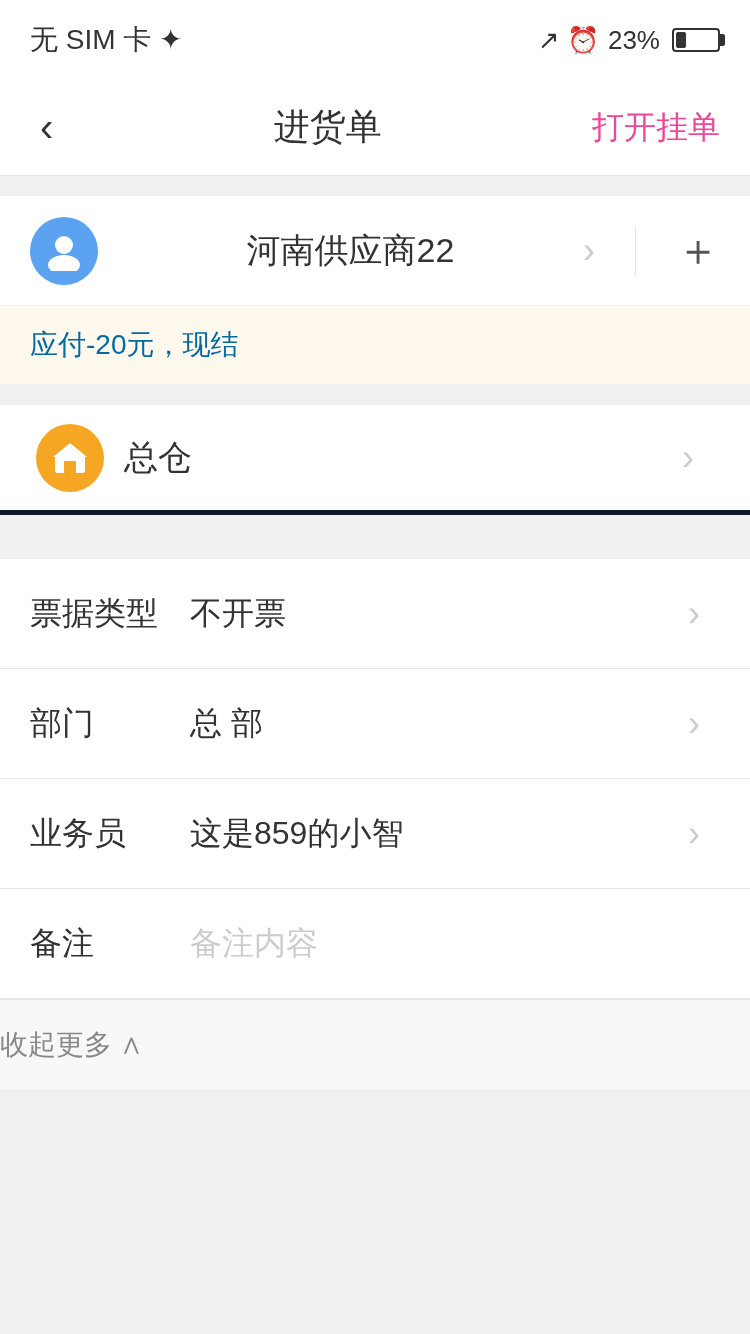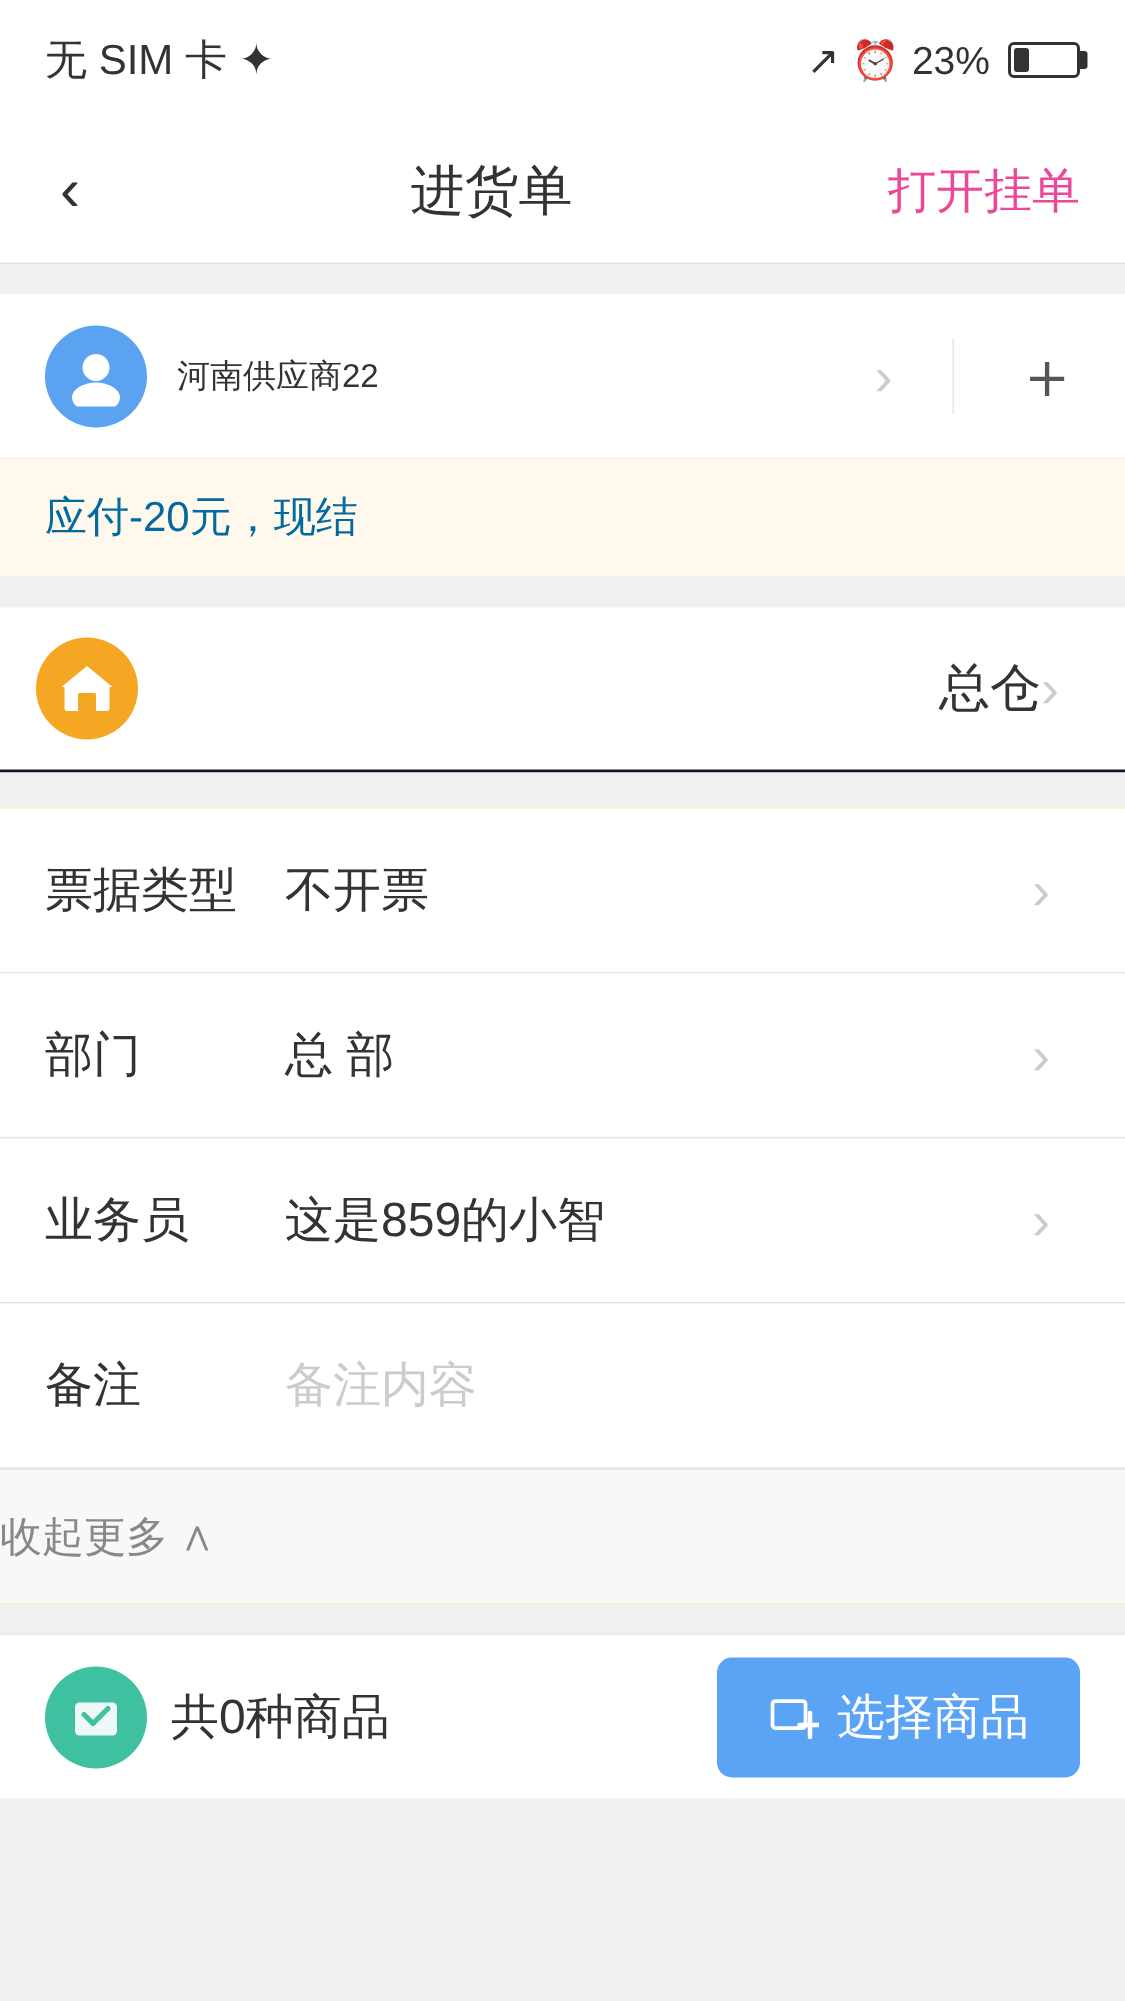--- a/index.html
+++ b/index.html
@@ -125,22 +125,23 @@
       margin-right: 20px;
       flex-shrink: 0;
     }
     .supplier-avatar svg {
       width: 40px;
       height: 40px;
       fill: white;
     }
     .supplier-name {
       flex: 1;
-      font-size: 22px;
-      color: #333;
+      font-size: 34px;
+      color: #333;
+      text-align: center;
     }
     .chevron-icon {
       color: #ccc;
       font-size: 36px;
       margin-right: 20px;
     }
     .add-icon {
       color: #555;
       font-size: 44px;
       margin-left: 20px;
@@ -164,47 +165,46 @@
     
     .section-gap {
       height: 20px;
       background: #f0f0f0;
     }
 
     
     .warehouse-row {
       display: flex;
       align-items: center;
-      padding: 0 24px;
+      padding: 0 36px;
       height: 110px;
       background: #fff;
-      border-bottom: 2px solid #0f172a;
-      text-align: right;
+      border-bottom: 5px solid #0f172a;
     }
     .warehouse-icon-wrap {
       width: 68px;
       height: 68px;
       border-radius: 50%;
       background: #f5a623;
       display: flex;
       align-items: center;
       justify-content: center;
       margin-right: 20px;
       flex-shrink: 0;
     }
     .warehouse-label {
       flex: 1;
       font-size: 34px;
       color: #333;
     }
 
     
     .form-section {
-      background: #fde047;
-      margin-top: 4px;
+      background: #737373;
+      margin-top: 24px;
     }
     .form-row {
       display: flex;
       align-items: center;
       padding: 0 30px;
       height: 110px;
       background: #fff;
       border-bottom: 1px solid #e5e5e5;
     }
     .form-label {
@@ -371,33 +371,14 @@
     <div class="form-row">
       <span class="form-label">备注</span>
       <span class="form-placeholder">备注内容</span>
     </div>
 
     <div class="collapse-row">
       <span>收起更多 ∧</span>
     </div>
   </div>
 
-  <div class="bottom-bar">
-    <div class="product-count-wrap">
-      <div class="product-icon-wrap">
-        <svg width="40" height="40" viewBox="0 0 40 40">
-          <rect x="6" y="10" width="28" height="22" rx="3" fill="white" opacity="0.9"></rect>
-          <polyline points="12,18 18,24 28,14" stroke="#3fc0a0" stroke-width="3.5" fill="none" stroke-linecap="round" stroke-linejoin="round"></polyline>
-        </svg>
-      </div>
-      <span class="product-count-text">共0种商品</span>
-    </div>
-    <button class="select-btn">
-      <svg width="34" height="34" viewBox="0 0 34 34">
-        <rect x="3" y="6" width="22" height="18" rx="2" fill="none" stroke="white" stroke-width="2.5"></rect>
-        <line x1="28" y1="14" x2="28" y2="30" stroke="white" stroke-width="3" stroke-linecap="round"></line>
-        <line x1="21" y1="22" x2="35" y2="22" stroke="white" stroke-width="3" stroke-linecap="round"></line>
-      </svg>
-      <span>选择商品</span>
-    </button>
-  </div>
 
 </div>
 
 </body></html>

